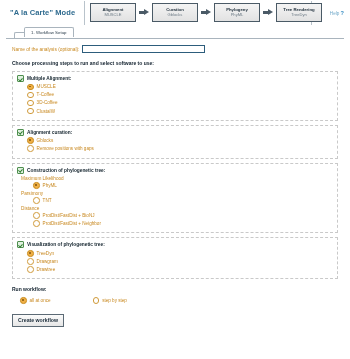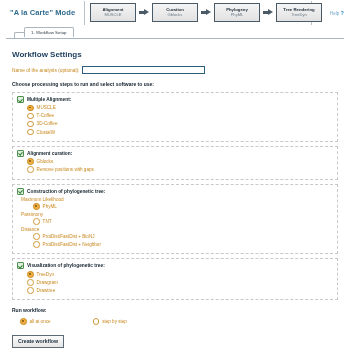--- a/index.html
+++ b/index.html
@@ -180,21 +180,20 @@
 
 <div class="tabstrip">
   <div class="tab-stub"></div>
   <div class="tab">
     <span>1. Workflow Setup</span>
   </div>
 </div>
 
 <div class="content">
 
-  <h1 class="page-title">Workflow Settings</h1>
 
   <div class="field-row">
     <span class="field-label">Name of the analysis (optional):</span>
     <input class="name-input" type="text" placeholder="" style="">
   </div>
 
   <div class="choose-line">Choose processing steps to run and select software to use:</div>
 
   
   <div class="group">

